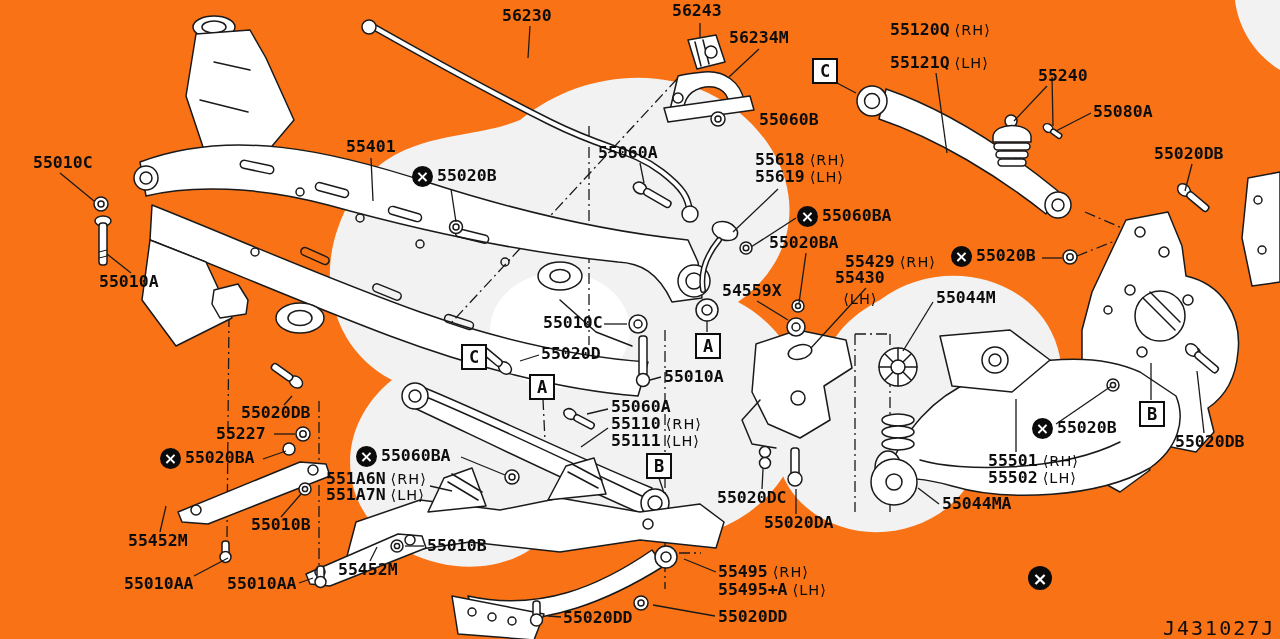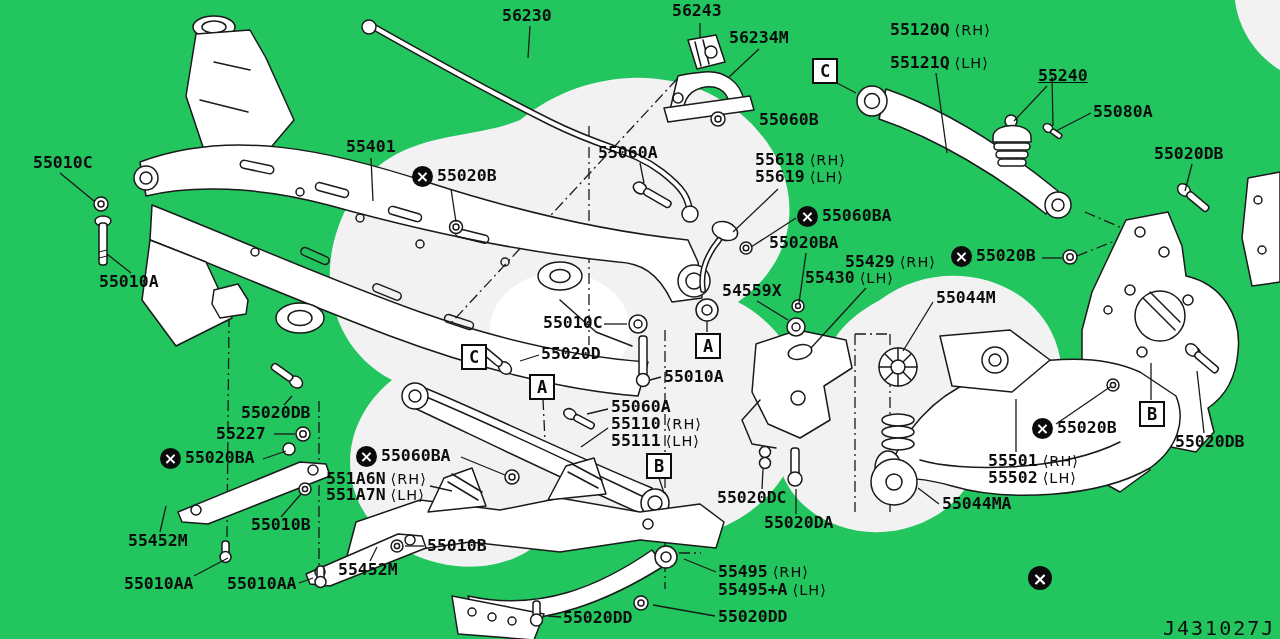--- a/index.html
+++ b/index.html
@@ -1,16 +1,16 @@
 <!DOCTYPE html>
 <html><head>
 <meta charset="utf-8">
 <style>
   html,body{margin:0;padding:0;background:#fff;}
-  #stage{position:relative;width:1280px;height:639px;background:#22c55e;overflow:hidden;
+  #stage{position:relative;width:1280px;height:639px;background:#f97316;overflow:hidden;
          font-family:"DejaVu Sans Mono", monospace;}
   #art{position:absolute;left:0;top:0;}
   .part-label{position:absolute;display:flex;align-items:center;gap:4px;white-space:nowrap;
       font:bold 16.5px "DejaVu Sans Mono", monospace;color:#0d0d0d;line-height:1;}
   .part-label .suffix{font:400 14.5px "DejaVu Sans", sans-serif;letter-spacing:1px;margin-left:1px;}
   .xmark{width:21px;height:21px;border-radius:50%;background:#0b0b0b;color:#fff;flex:0 0 21px;
       display:inline-flex;align-items:center;justify-content:center;
       font:bold 16px "DejaVu Sans", sans-serif;}
   .ref-box{position:absolute;width:22px;height:22px;border:2.5px solid #0d0d0d;background:#fff;
       display:flex;align-items:center;justify-content:center;
@@ -342,21 +342,21 @@
         <span>56234M</span>
       </div>
       <div class="part-label" style="left: 890px; top: 22px; align-items: center;">
         <span>55120Q</span>
         <span class="suffix">⟨RH⟩</span>
       </div>
       <div class="part-label" style="left: 890px; top: 55px;">
         <span>55121Q</span>
         <span class="suffix">⟨LH⟩</span>
       </div>
-      <div class="part-label" style="left: 1038px; top: 68px; text-decoration: underline;">
+      <div class="part-label" style="left: 1038px; top: 68px;">
         <span>55240</span>
       </div>
       <div class="part-label" style="left: 1093px; top: 104px;">
         <span>55080A</span>
       </div>
       <div class="part-label" style="left: 759px; top: 112px;">
         <span>55060B</span>
       </div>
       <div class="part-label" style="left: 1154px; top: 146px;">
         <span>55020DB</span>
@@ -386,21 +386,21 @@
         <span class="xmark">×</span>
         <span>55060BA</span>
       </div>
       <div class="part-label" style="left: 769px; top: 235px;">
         <span>55020BA</span>
       </div>
       <div class="part-label" style="left: 845px; top: 254px;">
         <span>55429</span>
         <span class="suffix">⟨RH⟩</span>
       </div>
-      <div class="part-label" style="left: 805px; top: 270px;">
+      <div class="part-label" style="left: 835px; top: 270px; flex-direction: column;">
         <span>55430</span>
         <span class="suffix">⟨LH⟩</span>
       </div>
       <div class="part-label" style="left: 951px; top: 246px;">
         <span class="xmark">×</span>
         <span>55020B</span>
       </div>
       <div class="part-label" style="left: 722px; top: 283px;">
         <span>54559X</span>
       </div>

